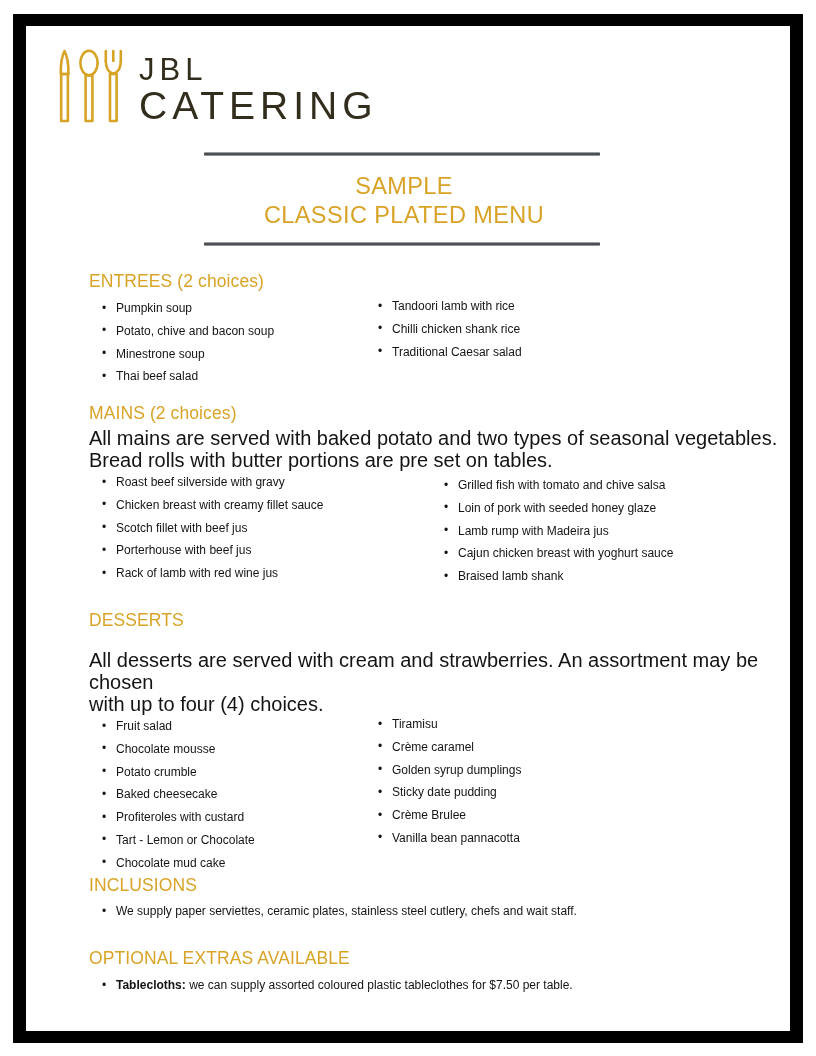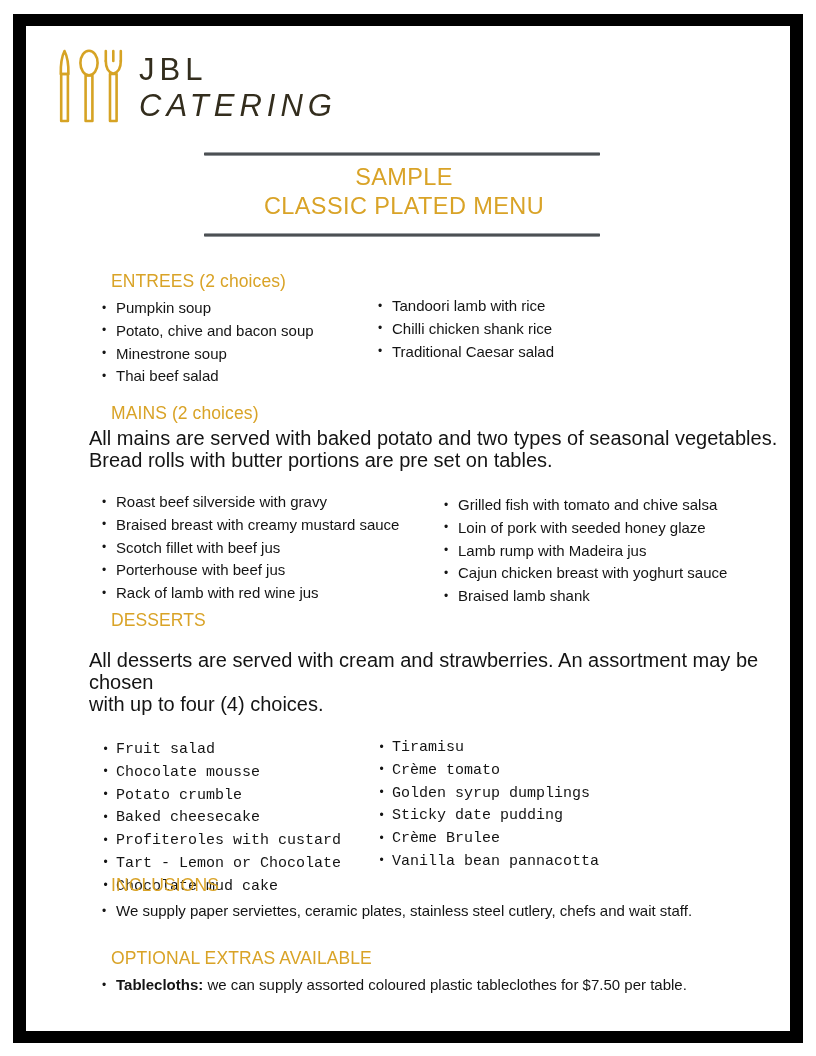--- a/index.html
+++ b/index.html
@@ -70,83 +70,81 @@
   }
   .logo-jbl {
     color: #332D1D;
     font-size: 31px;
     letter-spacing: 5.0px;
     line-height: 34px;
     font-weight: 400;
   }
   .logo-catering {
     color: #332D1D;
-    font-size: 31px;
+    font-size: 39px;
     letter-spacing: 5.0px;
     line-height: 38px;
     font-weight: 400;
-    font-style: italic;
   }
 
   
   .title-block {
     position: absolute;
     left: 178px;
     top: 126px;
     width: 400px;
     text-align: center;
   }
   .rule {
     width: 396px;
     height: 4px;
     background: linear-gradient(to bottom, #9b9fa3 0px, #9b9fa3 1px, #4c5053 1px, #4c5053 3px, #8f9397 3px, #8f9397 4px);
     border-radius: 1px;
   }
   .title-lines {
-    padding: 7px 0 12px 0;
+    padding: 16px 0 12px 0;
     text-align: center;
   }
   .title-line {
     color: #D9A327;
     font-size: 23.5px;
     line-height: 29px;
     letter-spacing: 0.4px;
     font-weight: 400;
     white-space: nowrap;
   }
 
   
   .section { position: absolute; }
   .sec-head {
     color: #D9A327;
     font-size: 17.5px;
     line-height: 21px;
     font-weight: 400;
     letter-spacing: 0.1px;
     white-space: nowrap;
-    margin-left: 22px;
   }
   .sec-intro {
     color: #141414;
     font-size: 20px;
     line-height: 22px;
     font-weight: 400;
   }
   .cols {
     position: relative;
   }
   ul.menu-list {
     list-style: none;
     margin: 0;
     padding: 0;
   }
   ul.menu-list li {
     position: relative;
     color: #141414;
-    font-size: 15px;
+    font-size: 12px;
     line-height: 22.8px;
     padding-left: 17px;
     white-space: nowrap;
   }
   ul.menu-list li::before {
     content: "\2022";
     position: absolute;
     left: 3px;
     top: -0.5px;
     font-size: 12px;
@@ -216,55 +214,55 @@
             <li>Chilli chicken shank rice</li>
             <li>Traditional Caesar salad</li>
           </ul>
         </div>
       </div>
 
       <div class="section" style="left:63px; top:377px; width:690px;">
         <div class="sec-head">MAINS (2 choices)</div>
         <div class="sec-intro" style="margin-top:3px;">All mains are served with baked potato and two types of seasonal vegetables.</div>
         <div class="sec-intro">Bread rolls with butter portions are pre set on tables.</div>
-        <div class="cols" style="height:120px; margin-top:20px;">
+        <div class="cols" style="height:120px; margin-top:0;">
           <ul class="menu-list col-left wide" style="left:10px;">
             <li>Roast beef silverside with gravy</li>
-            <li>Braised breast with creamy mustard sauce</li>
+            <li>Chicken breast with creamy fillet sauce</li>
             <li>Scotch fillet with beef jus</li>
             <li>Porterhouse with beef jus</li>
             <li>Rack of lamb with red wine jus</li>
           </ul>
           <ul class="menu-list col-right wide" style="left:352px; top:3px;">
             <li>Grilled fish with tomato and chive salsa</li>
             <li>Loin of pork with seeded honey glaze</li>
             <li>Lamb rump with Madeira jus</li>
             <li>Cajun chicken breast with yoghurt sauce</li>
             <li>Braised lamb shank</li>
           </ul>
         </div>
       </div>
 
       <div class="section" style="left:63px; top:584px; width:690px;">
         <div class="sec-head">DESSERTS</div>
         <div class="sec-intro" style="margin-top:18px;">All desserts are served with cream and strawberries. An assortment may be chosen</div>
         <div class="sec-intro">with up to four (4) choices.</div>
-        <div class="cols" style="height:170px; margin-top:24px;font-family:Liberation Mono, monospace;">
+        <div class="cols" style="height:170px; margin-top:0;">
           <ul class="menu-list col-left" style="left:10px;">
             <li>Fruit salad</li>
             <li>Chocolate mousse</li>
             <li>Potato crumble</li>
             <li>Baked cheesecake</li>
             <li>Profiteroles with custard</li>
             <li>Tart - Lemon or Chocolate</li>
             <li>Chocolate mud cake</li>
           </ul>
           <ul class="menu-list col-right" style="left:286px; top:-2px;">
             <li>Tiramisu</li>
-            <li>Crème tomato</li>
+            <li>Crème caramel</li>
             <li>Golden syrup dumplings</li>
             <li>Sticky date pudding</li>
             <li>Crème Brulee</li>
             <li>Vanilla bean pannacotta</li>
           </ul>
         </div>
       </div>
 
       <div class="section" style="left:63px; top:849px; width:690px;">
         <div class="sec-head">INCLUSIONS</div>

